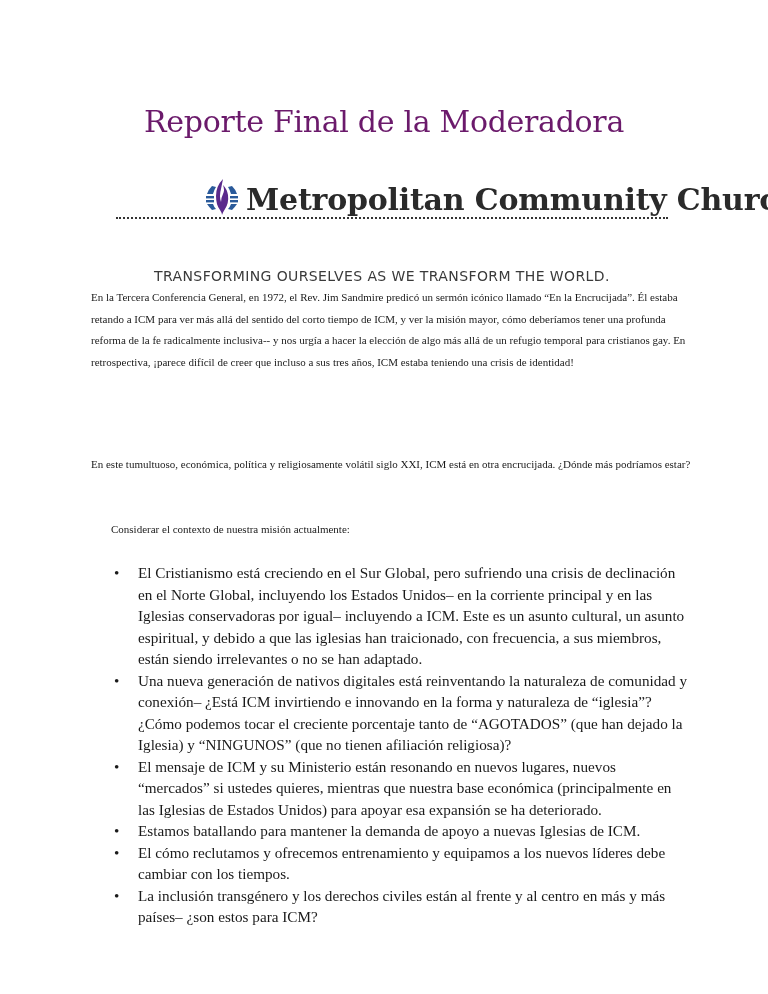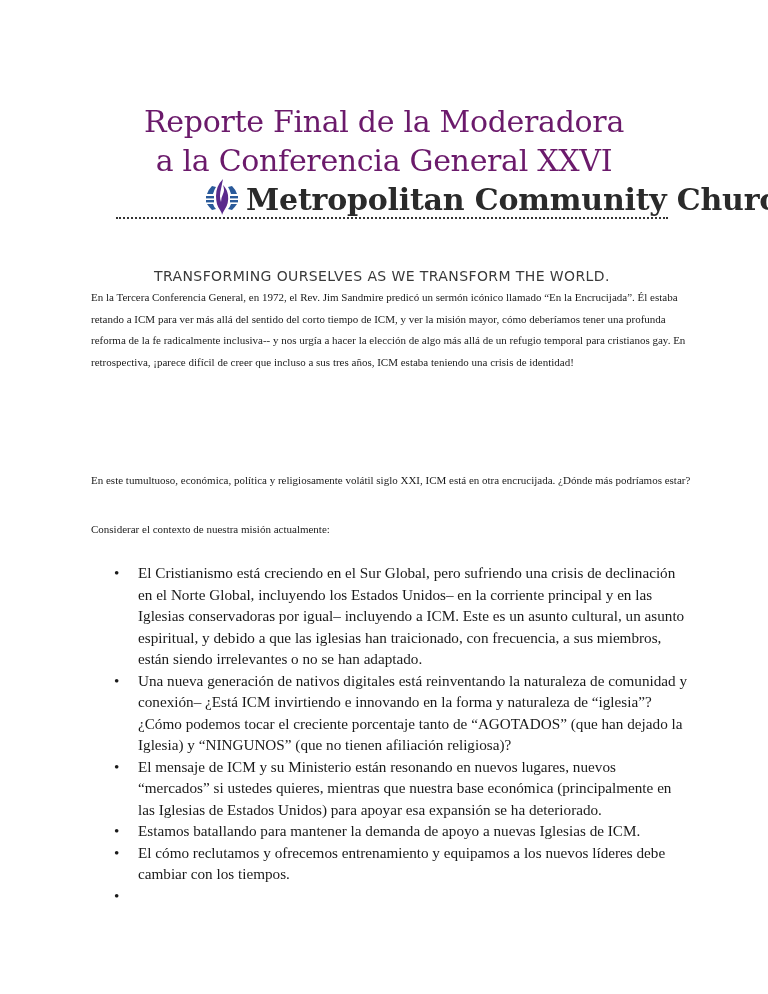--- a/index.html
+++ b/index.html
@@ -86,22 +86,22 @@
       font-family: "Liberation Serif", "DejaVu Serif", serif;
       font-size: 11px;
       line-height: 21.5px;
       color: #1a1a1a;
     }
     .body-text p {
       margin: 0;
     }
     .p1 { top: 287px; }
     .p2 { top: 411px; }
-    .p3 { top: 470px; }
-    .p4 { top: 519px; }
+    .p3 { top: 454px; }
+    .p4 { top: 519px; margin-left: 20px; }
 
     .bullet-list {
       position: absolute;
       left: 91px;
       top: 562px;
       width: 600px;
       margin: 0;
       padding: 0;
       list-style: none;
       font-family: "Liberation Serif", "DejaVu Serif", serif;
@@ -119,21 +119,20 @@
       left: 23px;
       top: 0;
     }
   </style>
 </head>
 <body>
 
 <div class="page">
 
   <div class="title title-line1">Reporte Final de la Moderadora</div>
-  <div class="title title-line2">a la Conferencia General XXVI</div>
 
   <div class="logo-block">
     <span class="logo-icon">
       <svg width="36" height="38" viewBox="0 0 36 38" xmlns="http://www.w3.org/2000/svg">
 
         <g fill="#2a5a9a">
           <path d="M8 8 Q4 12 3 16 L9 16 Q10 12 12 9 Z"></path>
           <rect x="2" y="18" width="8" height="2.4"></rect>
           <rect x="2" y="22" width="8" height="2.4"></rect>
           <path d="M3 26 L9 26 Q10 29 12 31 L8 32 Q5 29 3 26 Z"></path>
@@ -178,16 +177,17 @@
     <li>
       <span class="bullet">•</span>
       <span>Estamos batallando para mantener la demanda de apoyo a nuevas Iglesias de ICM.</span>
     </li>
     <li>
       <span class="bullet">•</span>
       <span>El cómo reclutamos y ofrecemos entrenamiento y equipamos a los nuevos líderes debe cambiar con los tiempos.</span>
     </li>
     <li>
       <span class="bullet">•</span>
+      <span>La inclusión transgénero y los derechos civiles están al frente y al centro en más y más países– ¿son estos para ICM?</span>
     </li>
   </ul>
 
 </div>
 
 </body></html>

